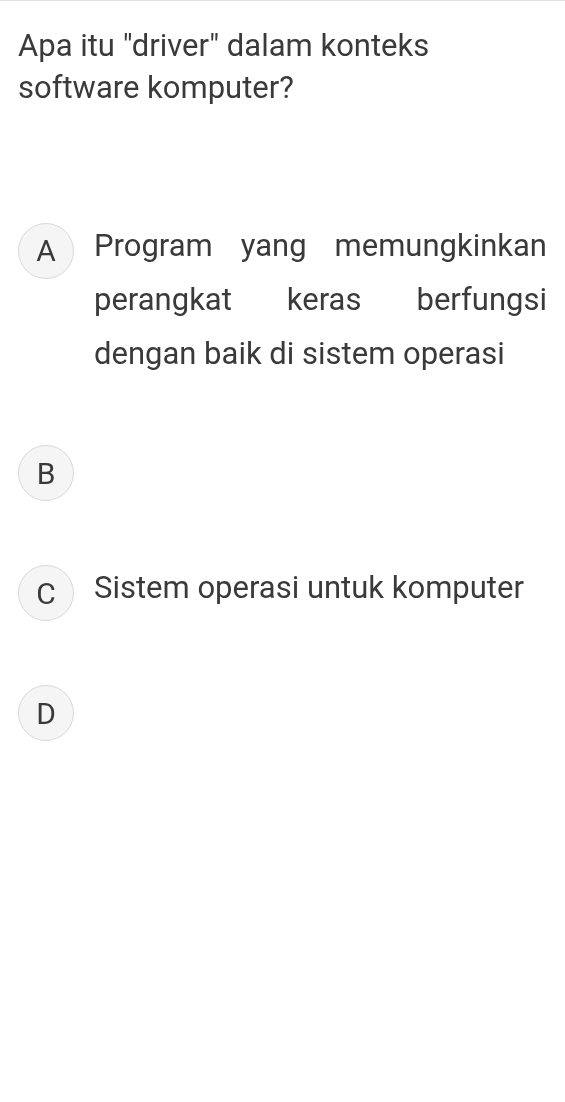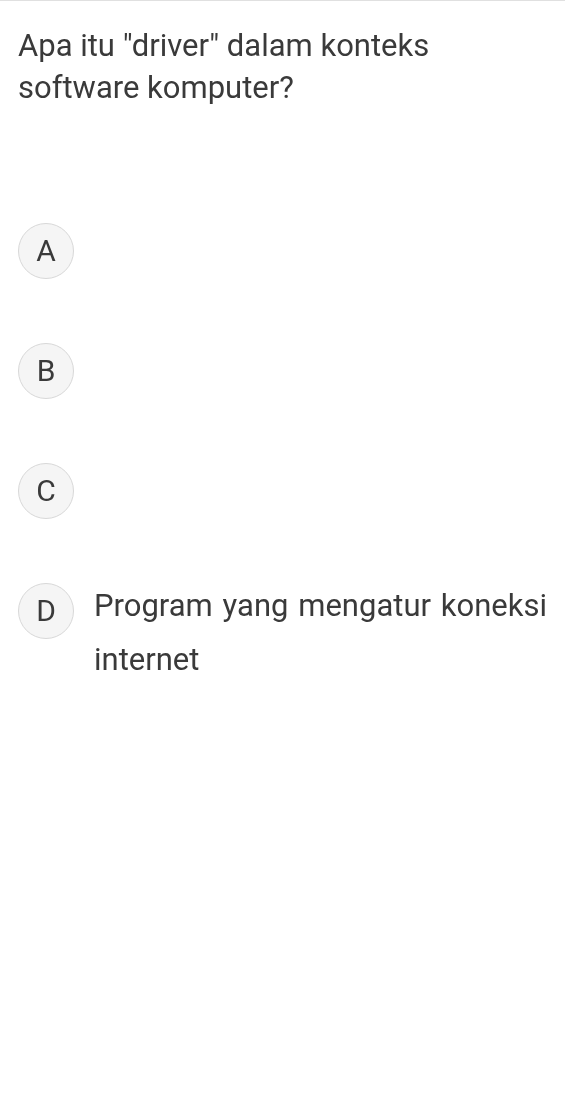--- a/index.html
+++ b/index.html
@@ -60,29 +60,30 @@
 </head>
 <body>
 
 <div class="container">
   <div class="question">Apa itu "driver" dalam konteks software komputer?</div>
 
   <div class="options">
 
     <div class="option">
       <div class="option-badge">A</div>
+      <div class="option-text">Program yang memungkinkan perangkat keras berfungsi dengan baik di sistem operasi</div>
     </div>
 
     <div class="option">
       <div class="option-badge">B</div>
     </div>
 
     <div class="option">
       <div class="option-badge">C</div>
+      <div class="option-text">Sistem operasi untuk komputer</div>
     </div>
 
     <div class="option">
       <div class="option-badge">D</div>
-      <div class="option-text">Program yang mengatur koneksi internet</div>
     </div>
 
   </div>
 </div>
 
 </body></html>

